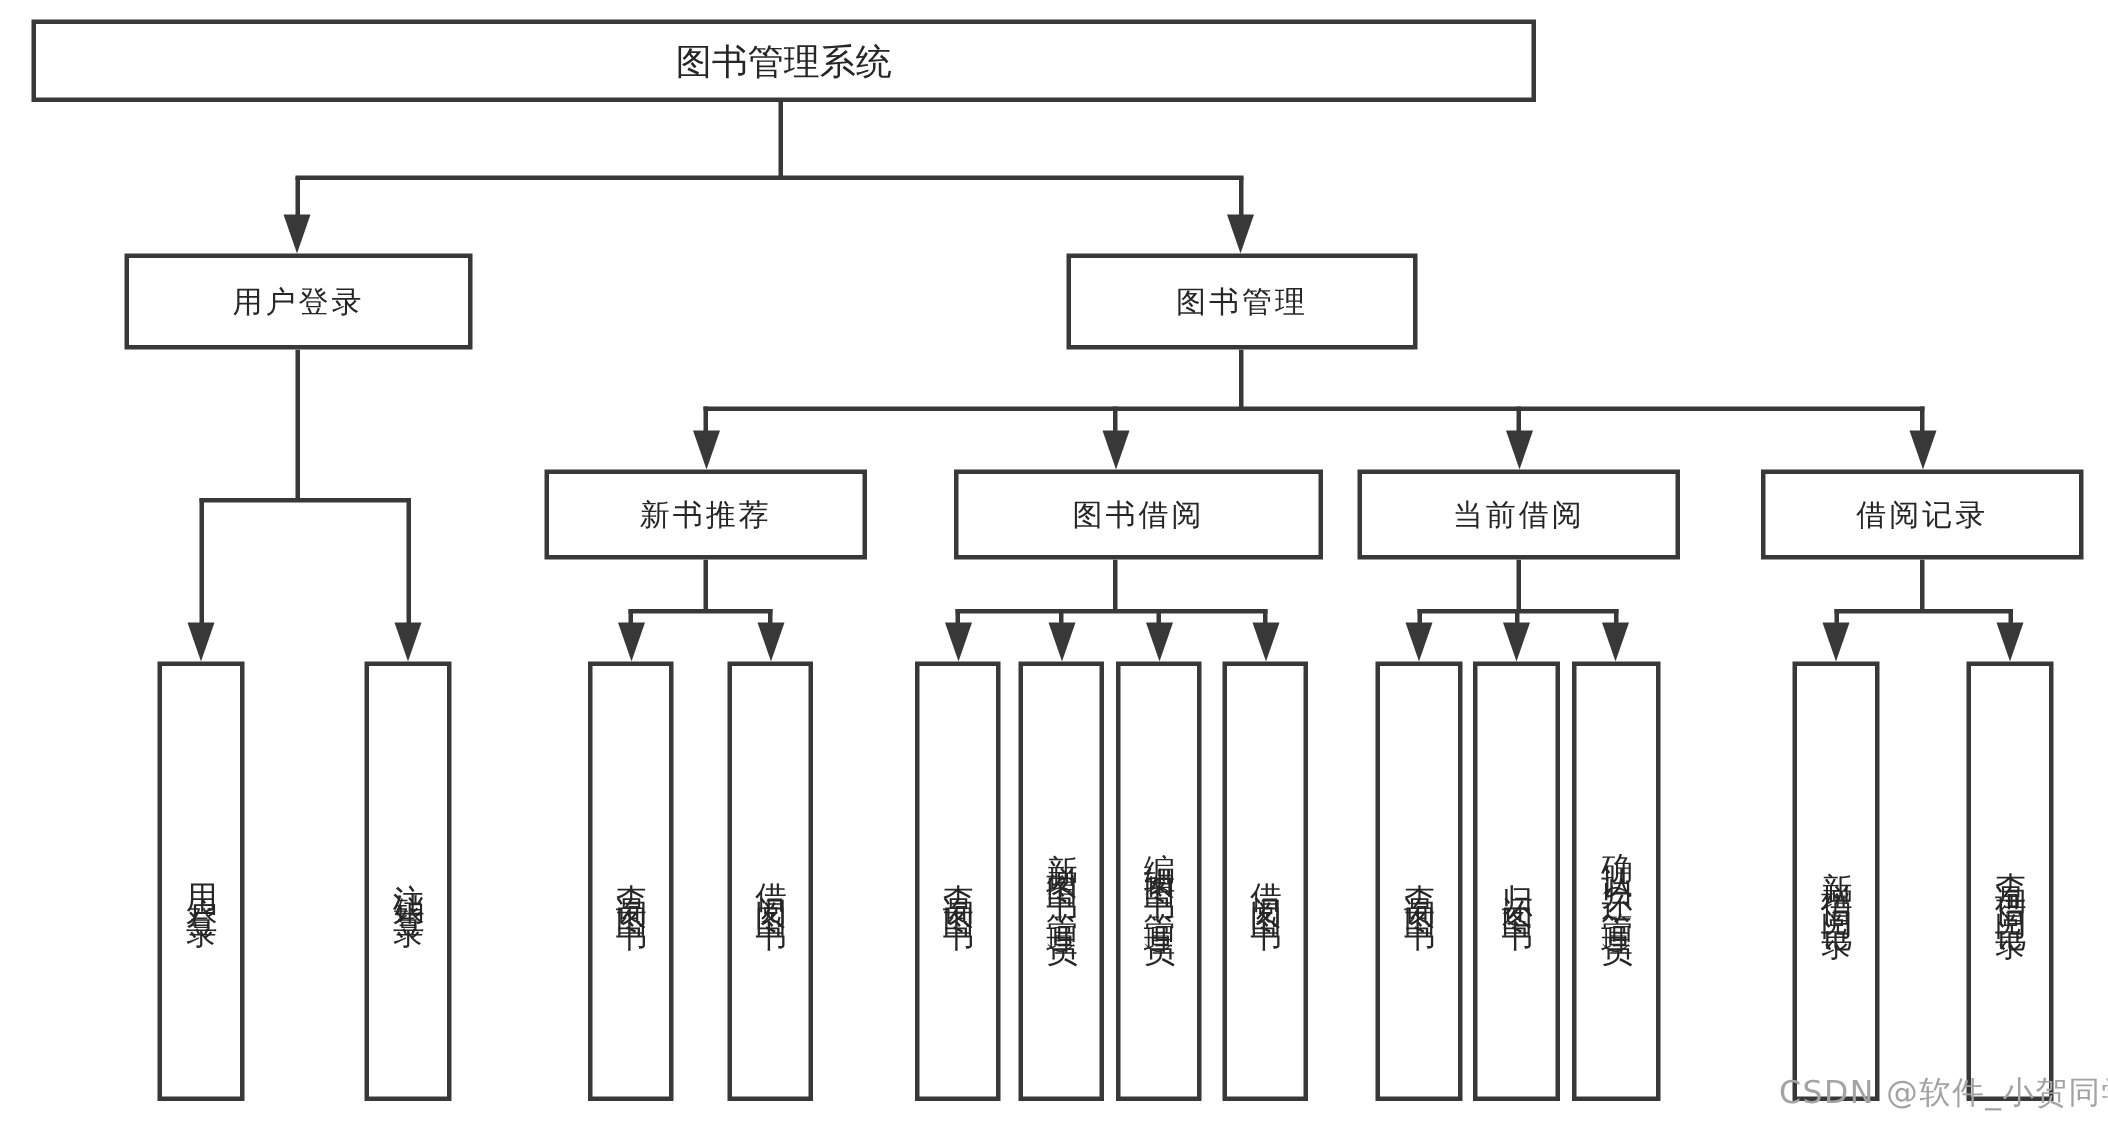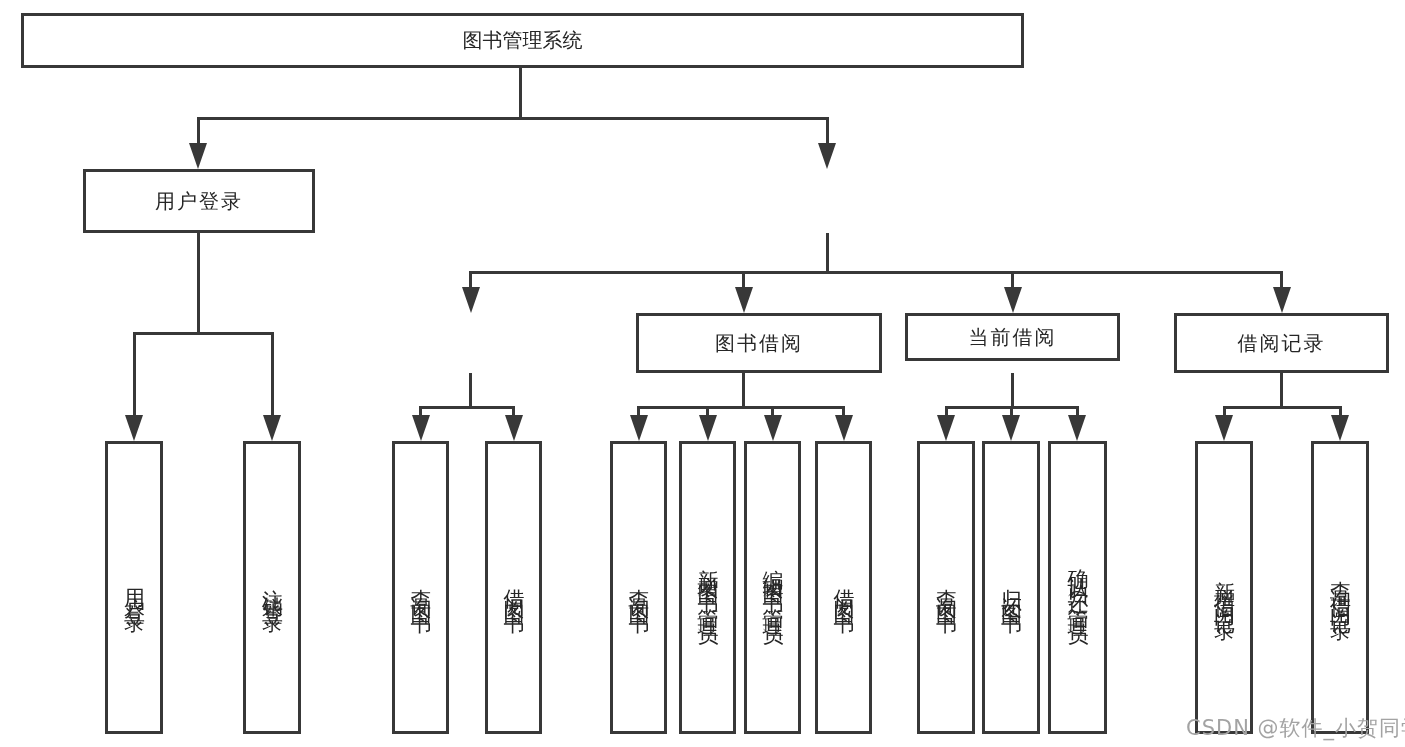--- a/index.html
+++ b/index.html
@@ -23,21 +23,21 @@
     display: flex;
     align-items: center;
     justify-content: center;
     z-index: 2;
   }
   .hnode {
     font-size: 20px;
     letter-spacing: 2px;
     white-space: nowrap;
   }
-  .root-node { font-size: 20px; }
+  .root-node { font-size: 24px; }
   .leaf {
     writing-mode: vertical-rl;
     text-orientation: mixed;
     font-size: 21px;
     letter-spacing: 8px;
     line-height: 1;
   }
   .vline {
     position: absolute;
     width: 3px;
@@ -78,41 +78,43 @@
   <div class="node root-node" style="left:21px; top:13px; width:1003px; height:55px;">图书管理系统</div>
 
   <div class="vline" style="left:519px; top:68px; height:50px;"></div>
   <div class="hline" style="left:197px; top:117px; width:632px;"></div>
   <div class="vline" style="left:197px; top:118px; height:28px;"></div>
   <div class="arrowhead" style="left:189px; top:143px;"></div>
   <div class="vline" style="left:826px; top:118px; height:28px;"></div>
   <div class="arrowhead" style="left:818px; top:143px;"></div>
 
   <div class="node hnode" style="left:83px; top:169px; width:232px; height:64px;">用户登录</div>
+  <div class="node hnode" style="left:711px; top:169px; width:234px; height:64px;">图书管理</div>
 
   <div class="vline" style="left:197px; top:233px; height:100px;"></div>
   <div class="hline" style="left:133px; top:332px; width:141px;"></div>
   <div class="vline" style="left:133px; top:332px; height:85px;"></div>
   <div class="arrowhead" style="left:125px; top:415px;"></div>
   <div class="vline" style="left:271px; top:332px; height:85px;"></div>
   <div class="arrowhead" style="left:263px; top:415px;"></div>
 
   <div class="vline" style="left:826px; top:233px; height:40px;"></div>
   <div class="hline" style="left:469px; top:271px; width:814px;"></div>
   <div class="vline" style="left:469px; top:271px; height:18px;"></div>
   <div class="arrowhead" style="left:462px; top:287px;"></div>
   <div class="vline" style="left:742px; top:271px; height:18px;"></div>
   <div class="arrowhead" style="left:735px; top:287px;"></div>
   <div class="vline" style="left:1011px; top:271px; height:18px;"></div>
   <div class="arrowhead" style="left:1004px; top:287px;"></div>
   <div class="vline" style="left:1280px; top:271px; height:18px;"></div>
   <div class="arrowhead" style="left:1273px; top:287px;"></div>
 
+  <div class="node hnode" style="left:363px; top:313px; width:215px; height:60px;">新书推荐</div>
   <div class="node hnode" style="left:636px; top:313px; width:246px; height:60px;">图书借阅</div>
-  <div class="node hnode" style="left:905px; top:313px; width:215px; height:48px;">当前借阅</div>
+  <div class="node hnode" style="left:905px; top:313px; width:215px; height:60px;">当前借阅</div>
   <div class="node hnode" style="left:1174px; top:313px; width:215px; height:60px;">借阅记录</div>
 
   <div class="vline" style="left:469px; top:373px; height:35px;"></div>
   <div class="hline" style="left:419px; top:406px; width:96px;"></div>
   <div class="vline" style="left:419px; top:406px; height:11px;"></div>
   <div class="arrowhead" style="left:412px; top:415px;"></div>
   <div class="vline" style="left:512px; top:406px; height:11px;"></div>
   <div class="arrowhead" style="left:505px; top:415px;"></div>
 
   <div class="vline" style="left:742px; top:373px; height:35px;"></div>

